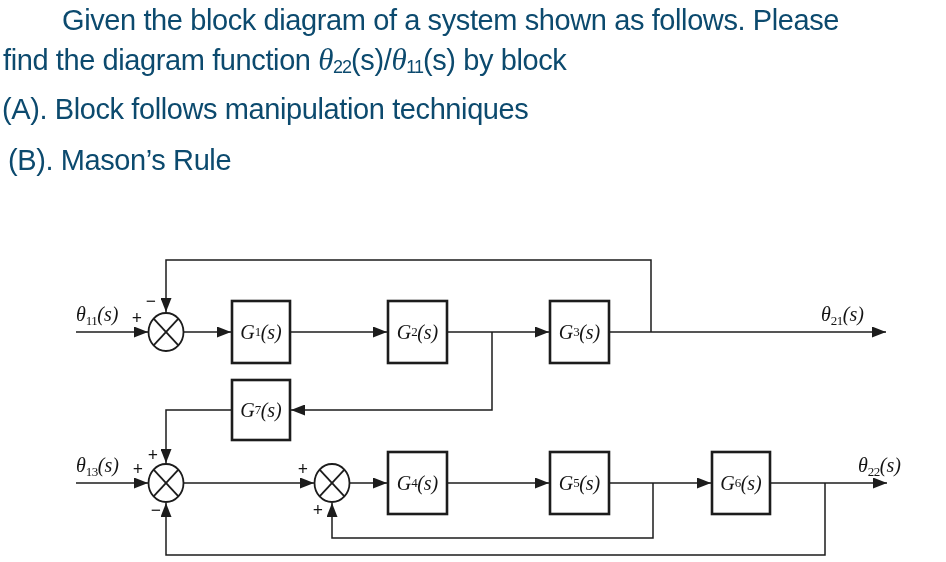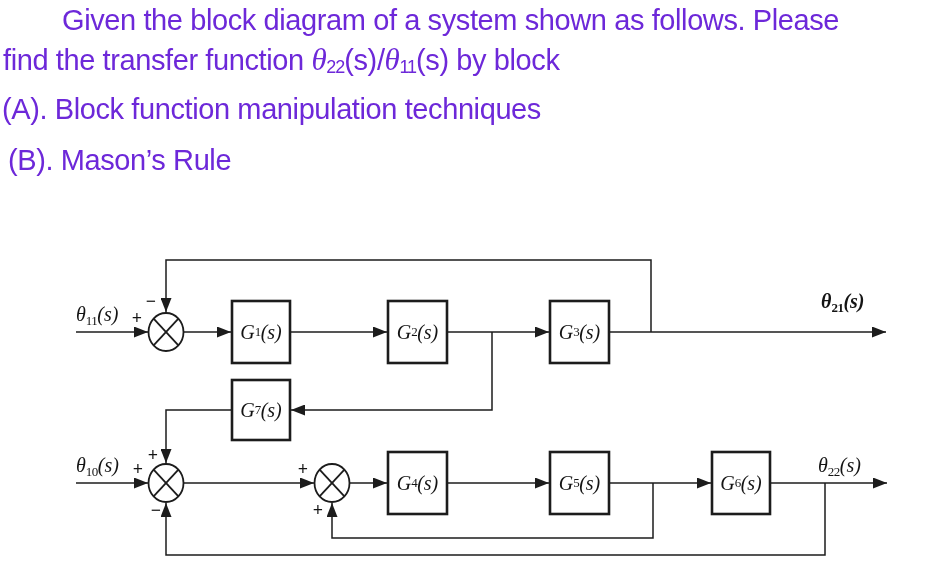--- a/index.html
+++ b/index.html
@@ -2,21 +2,21 @@
 <html><head>
 <meta charset="utf-8">
 <style>
   html,body{margin:0;padding:0;}
   body{
     width:946px;height:562px;position:relative;overflow:hidden;
     background:#ffffff;font-family:"Liberation Sans",sans-serif;
   }
   
   .pline{
-    position:absolute;white-space:nowrap;color:#6d28d9;
+    position:absolute;white-space:nowrap;color:#0c4a6e;
     font-size:29px;line-height:36px;letter-spacing:-0.4px;
   }
   .pl1{left:62px;top:2px;}
   .pl2{left:3px;top:42px;}
   .pl3{left:2px;top:91px;}
   .pl4{left:8px;top:142px;}
   .mth{font-family:"Liberation Serif",serif;font-style:italic;font-size:31px;}
   .pline sub{font-size:18px;letter-spacing:-1px;vertical-align:-3px;}
   
   #diagram-svg{position:absolute;left:0;top:0;}
@@ -30,22 +30,22 @@
     position:absolute;transform:translate(-50%,-50%);
     font-family:"Liberation Serif",serif;font-size:18px;font-weight:bold;color:#141414;
     line-height:1;
   }
 </style>
 </head>
 <body>
 
 <div>
   <div class="pline pl1">Given the block diagram of a system shown as follows. Please</div>
-  <div class="pline pl2"><span>find the transfer function </span><span class="mth">θ</span><sub>22</sub><span>(s)</span><span>/</span><span class="mth">θ</span><sub>11</sub><span>(s)</span><span> by block</span></div>
-  <div class="pline pl3">(A). Block function manipulation techniques</div>
+  <div class="pline pl2"><span>find the diagram function </span><span class="mth">θ</span><sub>22</sub><span>(s)</span><span>/</span><span class="mth">θ</span><sub>11</sub><span>(s)</span><span> by block</span></div>
+  <div class="pline pl3">(A). Block follows manipulation techniques</div>
   <div class="pline pl4">(B). Mason’s Rule</div>
 </div>
 
 <svg id="diagram-svg" width="946" height="562" viewBox="0 0 946 562">
   <defs>
     <marker id="arr" markerUnits="userSpaceOnUse" markerWidth="14" markerHeight="11" refX="14" refY="5.5" orient="auto">
       <path d="M0,0 L14,5.5 L0,11 Z" fill="#1c1c1c"></path>
     </marker>
   </defs>
 
@@ -133,23 +133,23 @@
     <sub>5</sub>
     <span>(s)</span>
   </div>
 <div class="blabel" style="left:712px;top:470px;width:58px;">
     <span>G</span>
     <sub>6</sub>
     <span>(s)</span>
   </div>
 
 <div class="nlabel" style="left:76px;top:303px;text-align:center;"><span>θ</span><sub>11</sub><span>(s)</span></div>
-<div class="nlabel" style="left:76px;top:454px;"><span>θ</span><sub>10</sub><span>(s)</span></div>
-<div class="nlabel" style="left:821px;top:290px;font-weight:bold;"><span>θ</span><sub>21</sub><span>(s)</span></div>
-<div class="nlabel" style="left:818px;top:454px;"><span>θ</span><sub>22</sub><span>(s)</span></div>
+<div class="nlabel" style="left:76px;top:454px;"><span>θ</span><sub>13</sub><span>(s)</span></div>
+<div class="nlabel" style="left:821px;top:303px;"><span>θ</span><sub>21</sub><span>(s)</span></div>
+<div class="nlabel" style="left:858px;top:454px;"><span>θ</span><sub>22</sub><span>(s)</span></div>
 
 <span class="sign" style="left:137px;top:318px;">+</span>
 <span class="sign" style="left:151px;top:301px;">−</span>
 <span class="sign" style="left:153px;top:455px;">+</span>
 <span class="sign" style="left:138px;top:469px;">+</span>
 <span class="sign" style="left:156px;top:510px;">−</span>
 <span class="sign" style="left:303px;top:469px;">+</span>
 <span class="sign" style="left:318px;top:510px;">+</span>
 
 </body></html>

